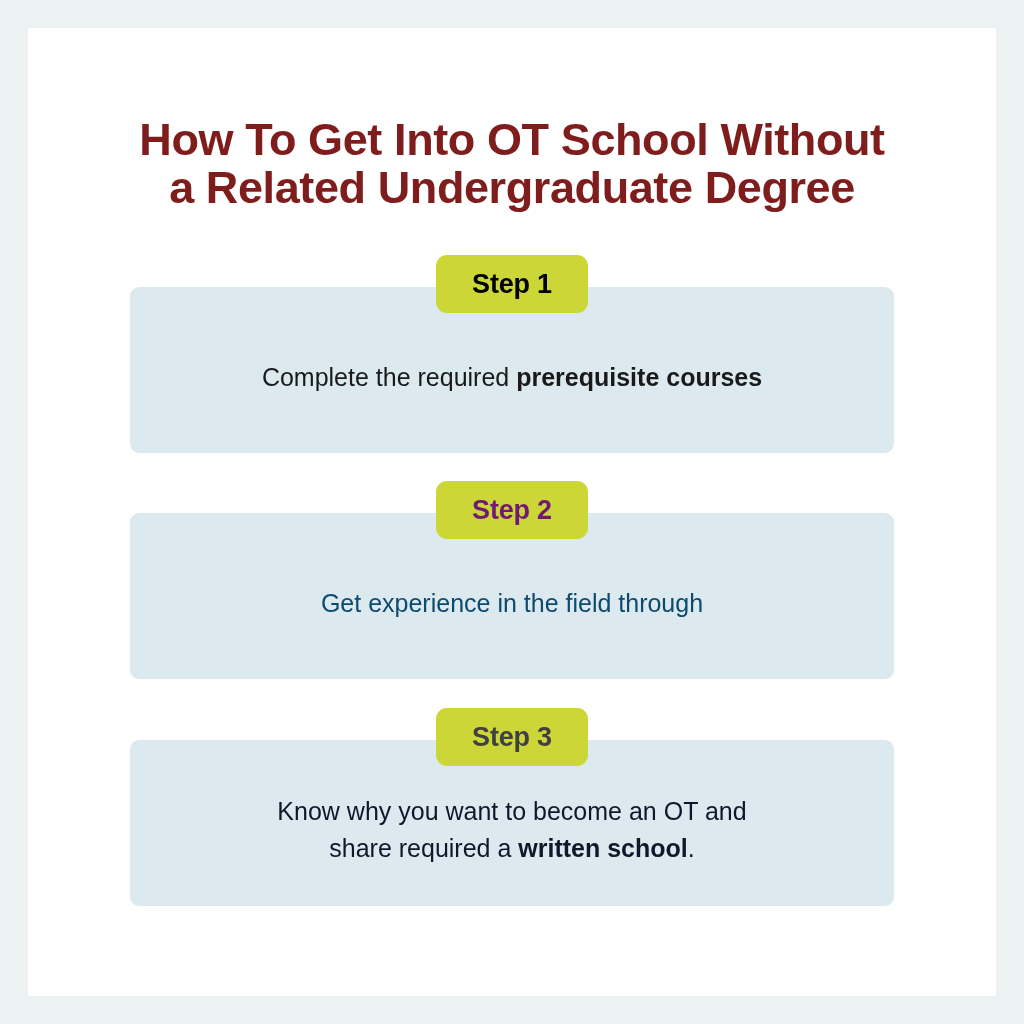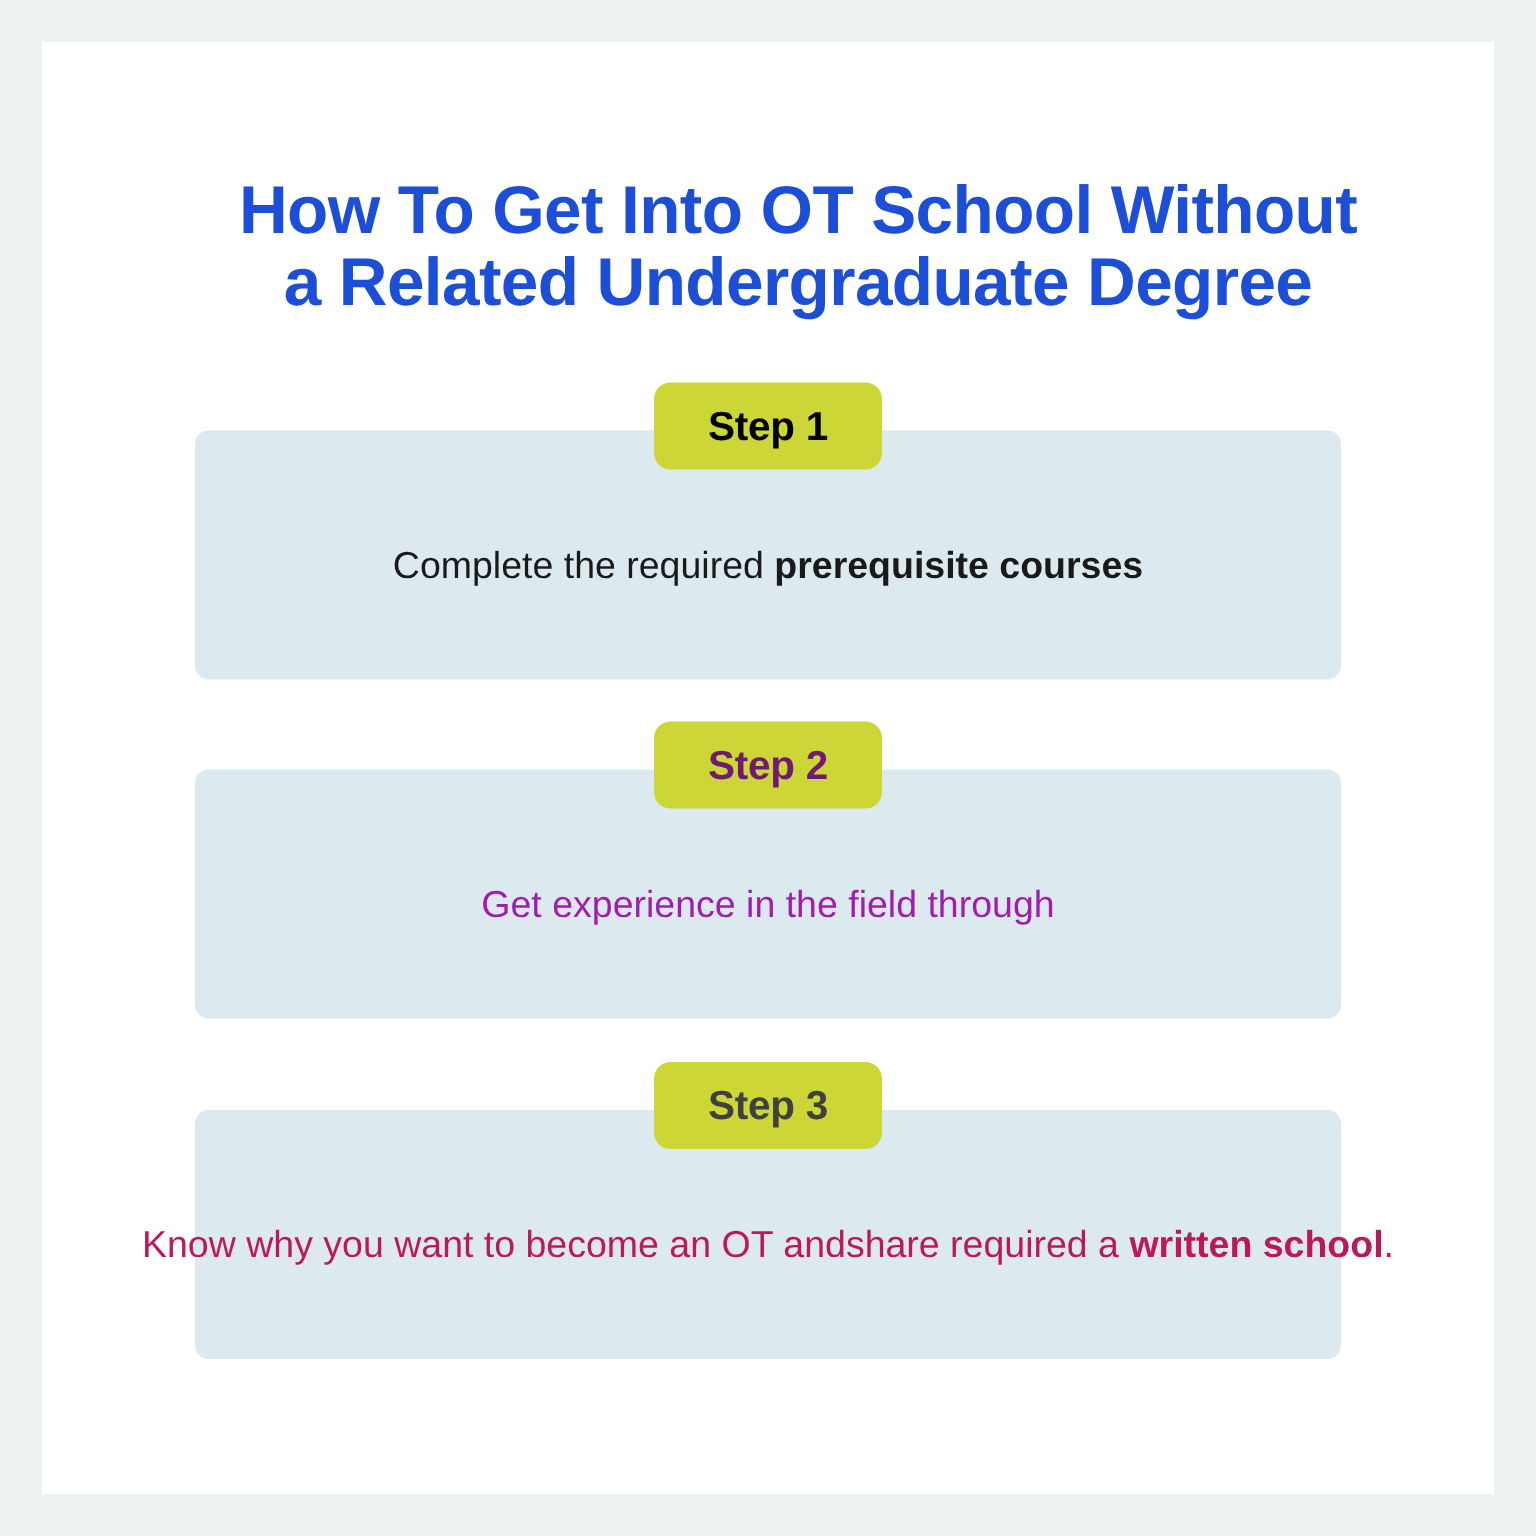--- a/index.html
+++ b/index.html
@@ -98,69 +98,69 @@
     text-align: center;
   }
 
   .card-text {
     position: absolute;
     left: 40px;
     top: 0;
     width: 684px;
     height: 166px;
     display: flex;
-    flex-direction: row;
+    flex-direction: column;
     align-items: center;
     justify-content: center;
     text-align: center;
     color: #1a1a1a;
     font-size: 25px;
     line-height: 37px;
     box-sizing: border-box;
     padding-top: 14px;
   }
   .card-text .ln { display: block; white-space: nowrap; }
   .card-text b { font-weight: bold; }
 </style>
 </head>
 <body style="background: rgb(236, 241, 242);">
 
 <div class="frame" style="background: rgb(236, 241, 242);">
   <div class="canvas" style="background: rgb(255, 255, 255);">
 
-    <h1 class="title" style="color: #1d4ed8; padding-left: 20px;">How To Get Into OT School Without
+    <h1 class="title" style="color: #7f1d1d;">How To Get Into OT School Without
 a Related Undergraduate Degree</h1>
 
     <div class="steps">
 
       <div class="step-block s1">
         <div class="card" style="background: rgb(220, 234, 240);">
           <div class="card-text" style="color: rgb(26, 26, 26);">
             <span class="ln"><span>Complete the required </span><b>prerequisite courses</b><span></span><b></b><span></span></span>
           </div>
         </div>
         <div class="badge" style="background: rgb(204, 214, 54);">
           <span class="badge-label" style="color: rgb(0, 0, 0);">Step 1</span>
         </div>
       </div>
 
       <div class="step-block s2">
         <div class="card" style="background: rgb(220, 234, 240);">
-          <div class="card-text" style="color: #a21caf;">
+          <div class="card-text" style="color: #0c4a6e;">
             <span class="ln"><span>Get experience in the field through</span><b></b><span></span><b></b><span></span></span>
           </div>
         </div>
         <div class="badge" style="background: rgb(204, 214, 54);">
           <span class="badge-label" style="color: #701a75;">Step 2</span>
         </div>
       </div>
 
       <div class="step-block s3">
         <div class="card" style="background: rgb(220, 234, 240);">
-          <div class="card-text" style="color: #be185d;">
+          <div class="card-text" style="color: #0f172a;">
             <span class="ln"><span>Know why you want to become an OT and</span><b></b><span></span><b></b><span></span></span>
             <span class="ln"><span>share required a </span><b>written school</b><span>.</span><b></b><span></span></span>
           </div>
         </div>
         <div class="badge" style="background: rgb(204, 214, 54);">
           <span class="badge-label" style="color: #404040;">Step 3</span>
         </div>
       </div>
 
     </div>

